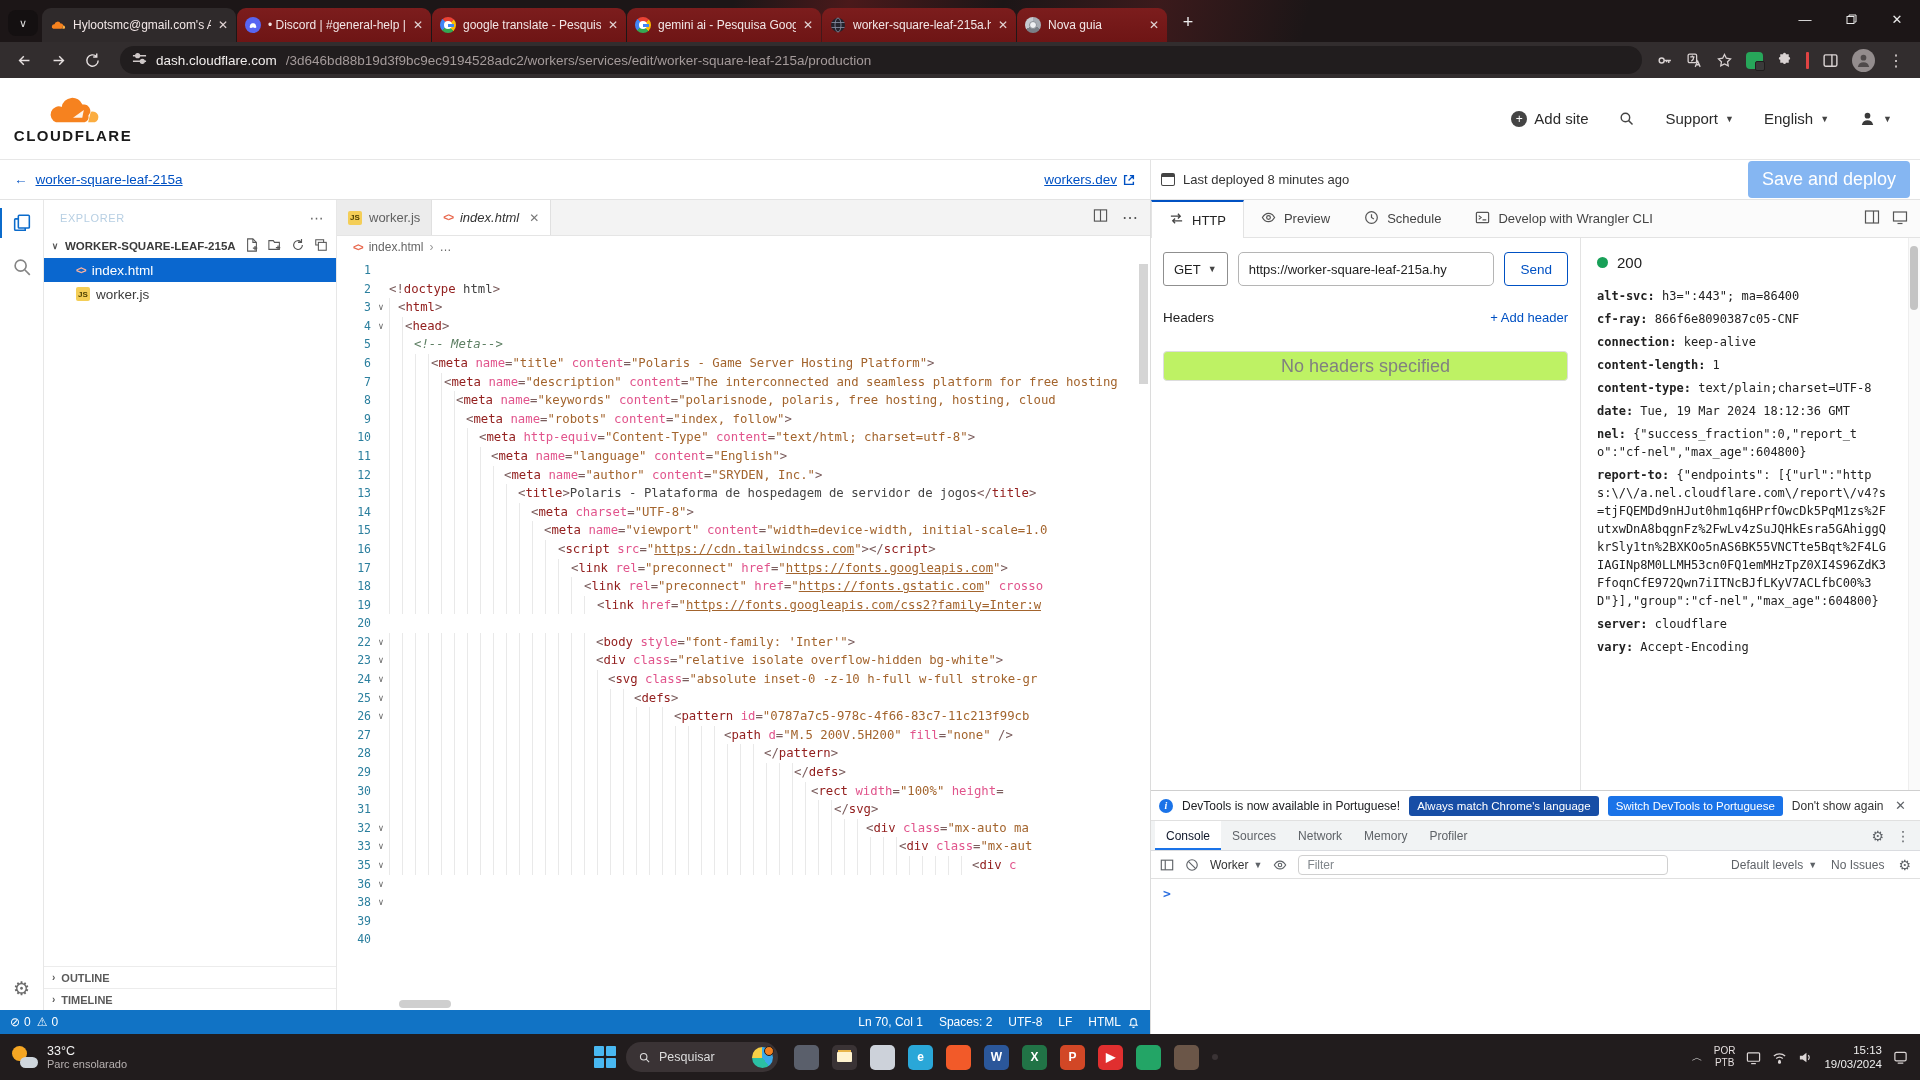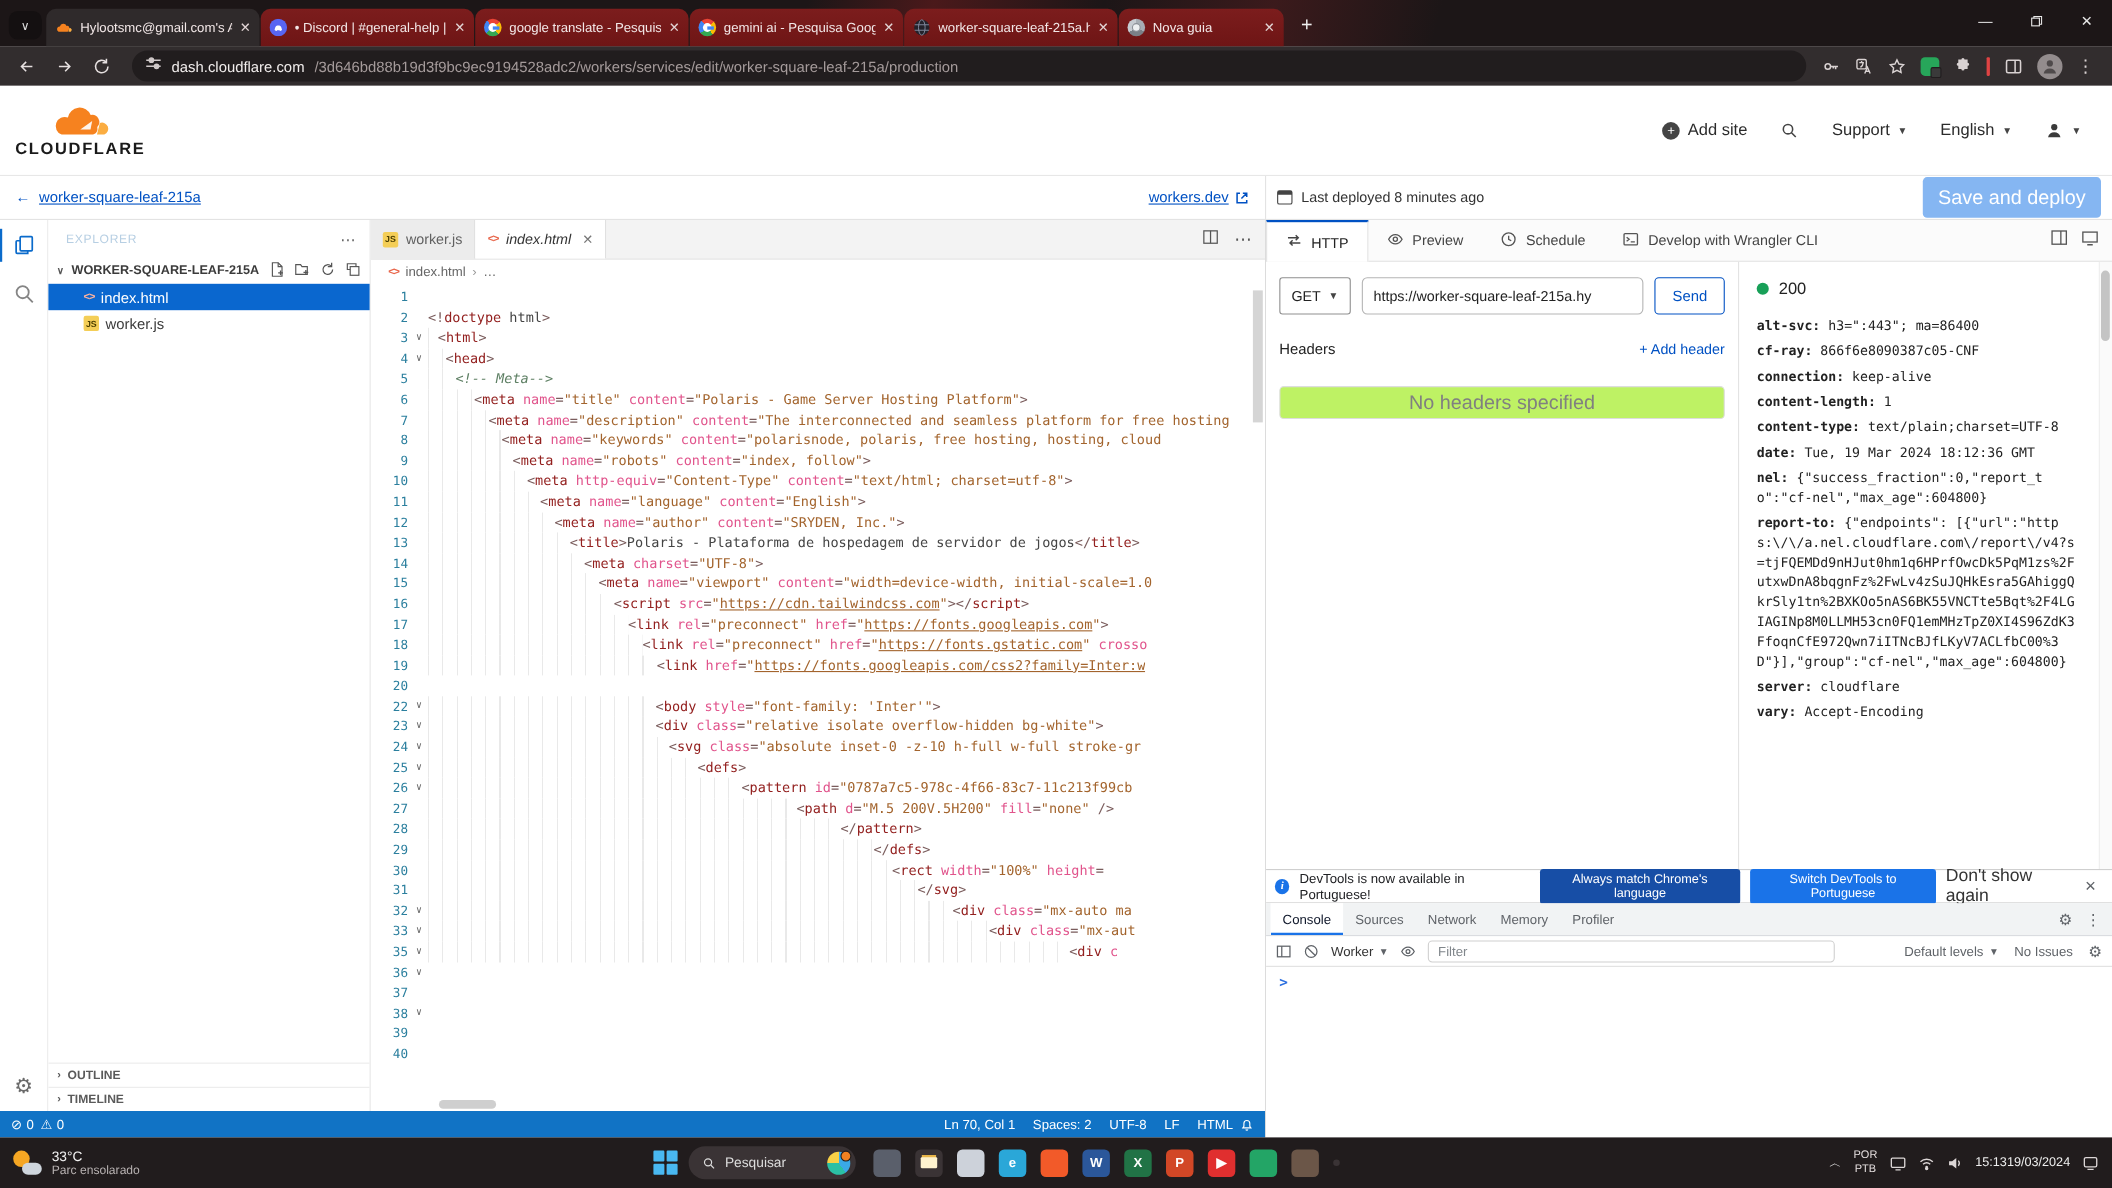--- a/index.html
+++ b/index.html
@@ -148,21 +148,21 @@
   .rn{font-weight:bold}
   .rscrolltrack{position:absolute;right:0;top:0;bottom:0;width:12px;border-left:1px solid #eee;background:#fafafa}
   .rscroll{position:absolute;right:2px;top:8px;width:8px;height:64px;background:#c4c4c4;border-radius:4px}
 
   
   .devtools{height:244px;flex:none;border-top:1px solid #cfcfcf;display:flex;flex-direction:column;background:#fff}
   .dt-notif{height:30px;flex:none;display:flex;align-items:center;gap:9px;padding:0 8px;border-bottom:1px solid #e0e0e0;font-size:12px;color:#202124}
   .dtinfo{width:14px;height:14px;border-radius:50%;background:#1a73e8;color:#fff;font-size:10px;font-style:italic;font-weight:bold;display:flex;align-items:center;justify-content:center;font-family:"Liberation Serif",serif}
   .dtb{color:#fff;font-size:11.5px;border:none;border-radius:3px;padding:4px 8px}
   .dtb1{background:#174ea6}.dtb2{background:#1a73e8}
-  .dtdismiss{color:#333;font-size:16px}
+  .dtdismiss{color:#333;font-size:12px}
   .dtclose{margin-left:auto;color:#5f6368;font-size:13px;padding-right:6px}
   .dt-tabs{height:30px;flex:none;display:flex;align-items:center;background:#f1f3f4;border-bottom:1px solid #dadce0;padding-left:4px;font-size:12px}
   .dtab{height:100%;display:flex;align-items:center;padding:0 11px;color:#5f6368}
   .dtab.active{color:#0f172a;box-shadow:inset 0 -2px 0 #1a73e8;background:#fff}
   .dttabicons{margin-left:auto;display:flex;gap:12px;padding-right:10px;color:#5f6368;font-size:14px}
   .dt-toolbar{height:28px;flex:none;display:flex;align-items:center;gap:11px;padding:0 9px;border-bottom:1px solid #e0e0e0;font-size:12px;color:#333}
   .dt-toolbar svg{width:14px;height:14px;display:block}
   .dticon{color:#5f6368;display:flex;align-items:center}
   .ctxdrop{display:flex;align-items:center;gap:5px}
   .filterin{width:370px;height:20px;border:1px solid #d0d0d0;border-radius:4px;padding:0 8px;font-size:12px;font-family:"Liberation Sans",sans-serif}
@@ -191,21 +191,21 @@
   .app.folder::before{content:"";width:15px;height:10px;background:#fff3cf;border-radius:1px;box-shadow:0 -3px 0 -1px #e8b54a}
   .appchrome{width:25px;height:25px;border-radius:50%;background:conic-gradient(from 0deg,#ea4335 0 33%,#4285f4 33% 66%,#34a853 66% 100%);position:relative}
   .appchrome::before{content:"";position:absolute;inset:6px;background:#fff;border-radius:50%}
   .appchrome::after{content:"";position:absolute;inset:8px;background:#4285f4;border-radius:50%}
   .appactive{background:#3a3335;border-radius:5px;padding:3px;position:relative}
   .appactive::after{content:"";position:absolute;left:7px;right:7px;bottom:-4px;height:3px;border-radius:2px;background:#9fc7e8}
   .tray{margin-left:auto;display:flex;align-items:center;gap:11px;padding-right:12px}
   .trayic{color:#dcd6d6;display:flex;align-items:center}
   .trayic svg{width:15px;height:15px}
   .langstack{display:flex;flex-direction:column;align-items:center;font-size:10px;line-height:1.2;color:#e3dddd}
-  .clockstack{display:flex;flex-direction:row;align-items:flex-end;font-size:11.5px;line-height:1.25;color:#eee}
+  .clockstack{display:flex;flex-direction:column;align-items:flex-end;font-size:11.5px;line-height:1.25;color:#eee}
   .hidecaret{font-size:11px;color:#ddd}
 </style>
 </head>
 <body>
 
 <div class="screen">
 
   <div class="tabstrip">
     <div class="tabsearch">∨</div>
     <div id="tabs" style="display:flex;align-items:flex-end;min-width:0">
@@ -523,21 +523,20 @@
                 <div class="cl"><span class="ln">26</span><span class="fold">∨</span><span class="ind" style="width: 285px;"></span><span class="codetext"><span class="tk-p">&lt;</span><span class="tk-t">pattern</span><span class="tk-x"> </span><span class="tk-a">id</span><span class="tk-p">=</span><span class="tk-s">"0787a7c5-978c-4f66-83c7-11c213f99cb</span></span></div>
                 <div class="cl"><span class="ln">27</span><span class="fold"></span><span class="ind" style="width: 335px;"></span><span class="codetext"><span class="tk-p">&lt;</span><span class="tk-t">path</span><span class="tk-x"> </span><span class="tk-a">d</span><span class="tk-p">=</span><span class="tk-s">"M.5 200V.5H200"</span><span class="tk-x"> </span><span class="tk-a">fill</span><span class="tk-p">=</span><span class="tk-s">"none"</span><span class="tk-x"> </span><span class="tk-p">/&gt;</span></span></div>
                 <div class="cl"><span class="ln">28</span><span class="fold"></span><span class="ind" style="width: 375px;"></span><span class="codetext"><span class="tk-p">&lt;/</span><span class="tk-t">pattern</span><span class="tk-p">&gt;</span></span></div>
                 <div class="cl"><span class="ln">29</span><span class="fold"></span><span class="ind" style="width: 405px;"></span><span class="codetext"><span class="tk-p">&lt;/</span><span class="tk-t">defs</span><span class="tk-p">&gt;</span></span></div>
                 <div class="cl"><span class="ln">30</span><span class="fold"></span><span class="ind" style="width: 422px;"></span><span class="codetext"><span class="tk-p">&lt;</span><span class="tk-t">rect</span><span class="tk-x"> </span><span class="tk-a">width</span><span class="tk-p">=</span><span class="tk-s">"100%"</span><span class="tk-x"> </span><span class="tk-a">height</span><span class="tk-p">=</span></span></div>
                 <div class="cl"><span class="ln">31</span><span class="fold"></span><span class="ind" style="width: 445px;"></span><span class="codetext"><span class="tk-p">&lt;/</span><span class="tk-t">svg</span><span class="tk-p">&gt;</span></span></div>
                 <div class="cl"><span class="ln">32</span><span class="fold">∨</span><span class="ind" style="width: 477px;"></span><span class="codetext"><span class="tk-p">&lt;</span><span class="tk-t">div</span><span class="tk-x"> </span><span class="tk-a">class</span><span class="tk-p">=</span><span class="tk-s">"mx-auto ma</span></span></div>
                 <div class="cl"><span class="ln">33</span><span class="fold">∨</span><span class="ind" style="width: 510px;"></span><span class="codetext"><span class="tk-p">&lt;</span><span class="tk-t">div</span><span class="tk-x"> </span><span class="tk-a">class</span><span class="tk-p">=</span><span class="tk-s">"mx-aut</span></span></div>
                 <div class="cl"><span class="ln">35</span><span class="fold">∨</span><span class="ind" style="width: 583px;"></span><span class="codetext"><span class="tk-p">&lt;</span><span class="tk-t">div</span><span class="tk-x"> </span><span class="tk-a">c</span></span></div>
                 <div class="cl"><span class="ln">36</span><span class="fold">∨</span><span class="ind" style="width: 0px;"></span><span class="codetext"></span></div>
-                <div class="cl"><span class="ln">37</span><span class="fold"></span><span class="ind" style="width: 0px;"></span><span class="codetext"></span></div>
                 <div class="cl"><span class="ln">38</span><span class="fold">∨</span><span class="ind" style="width: 0px;"></span><span class="codetext"></span></div>
                 <div class="cl"><span class="ln">39</span><span class="fold"></span><span class="ind" style="width: 0px;"></span><span class="codetext"></span></div>
                 <div class="cl"><span class="ln">40</span><span class="fold"></span><span class="ind" style="width: 0px;"></span><span class="codetext"></span></div>
               </div>
             <div class="vscroll"></div>
             <div class="hscroll"></div>
           </div>
         </div>
       </div>
 

